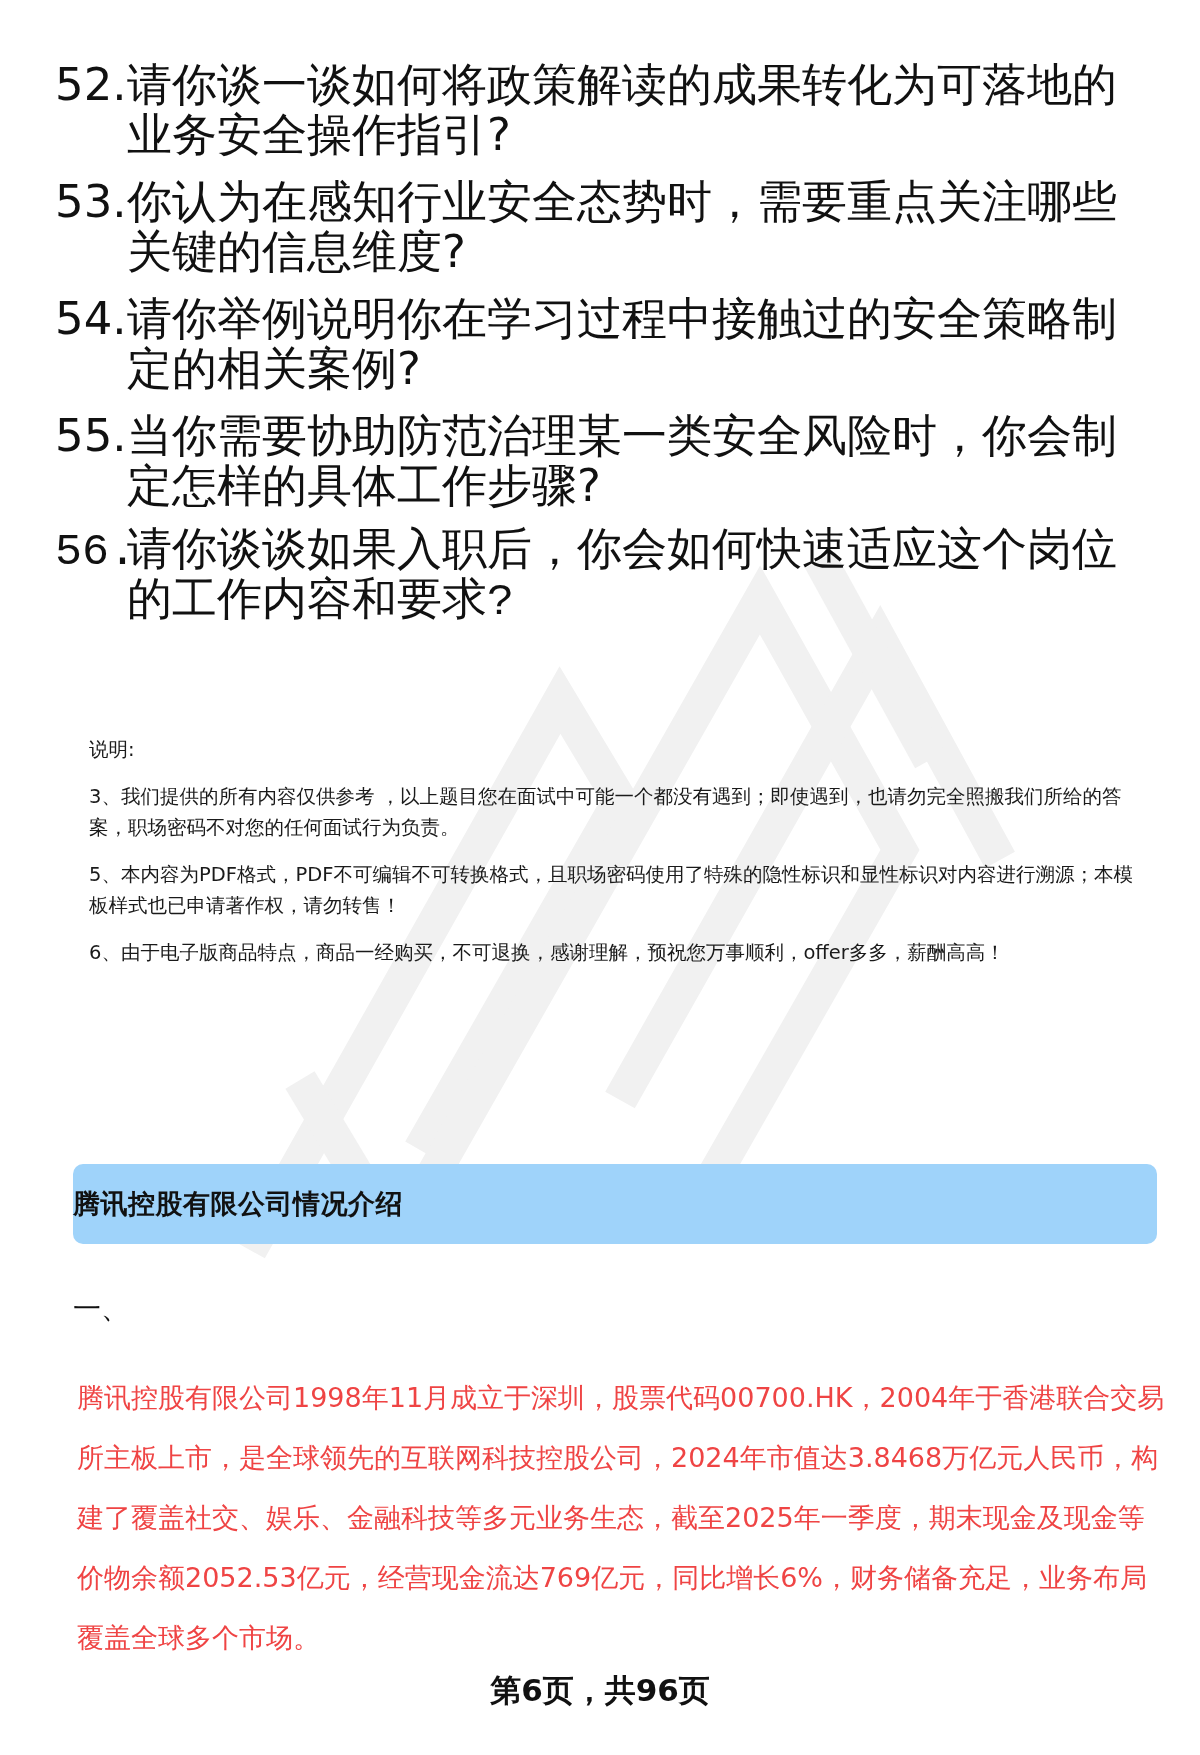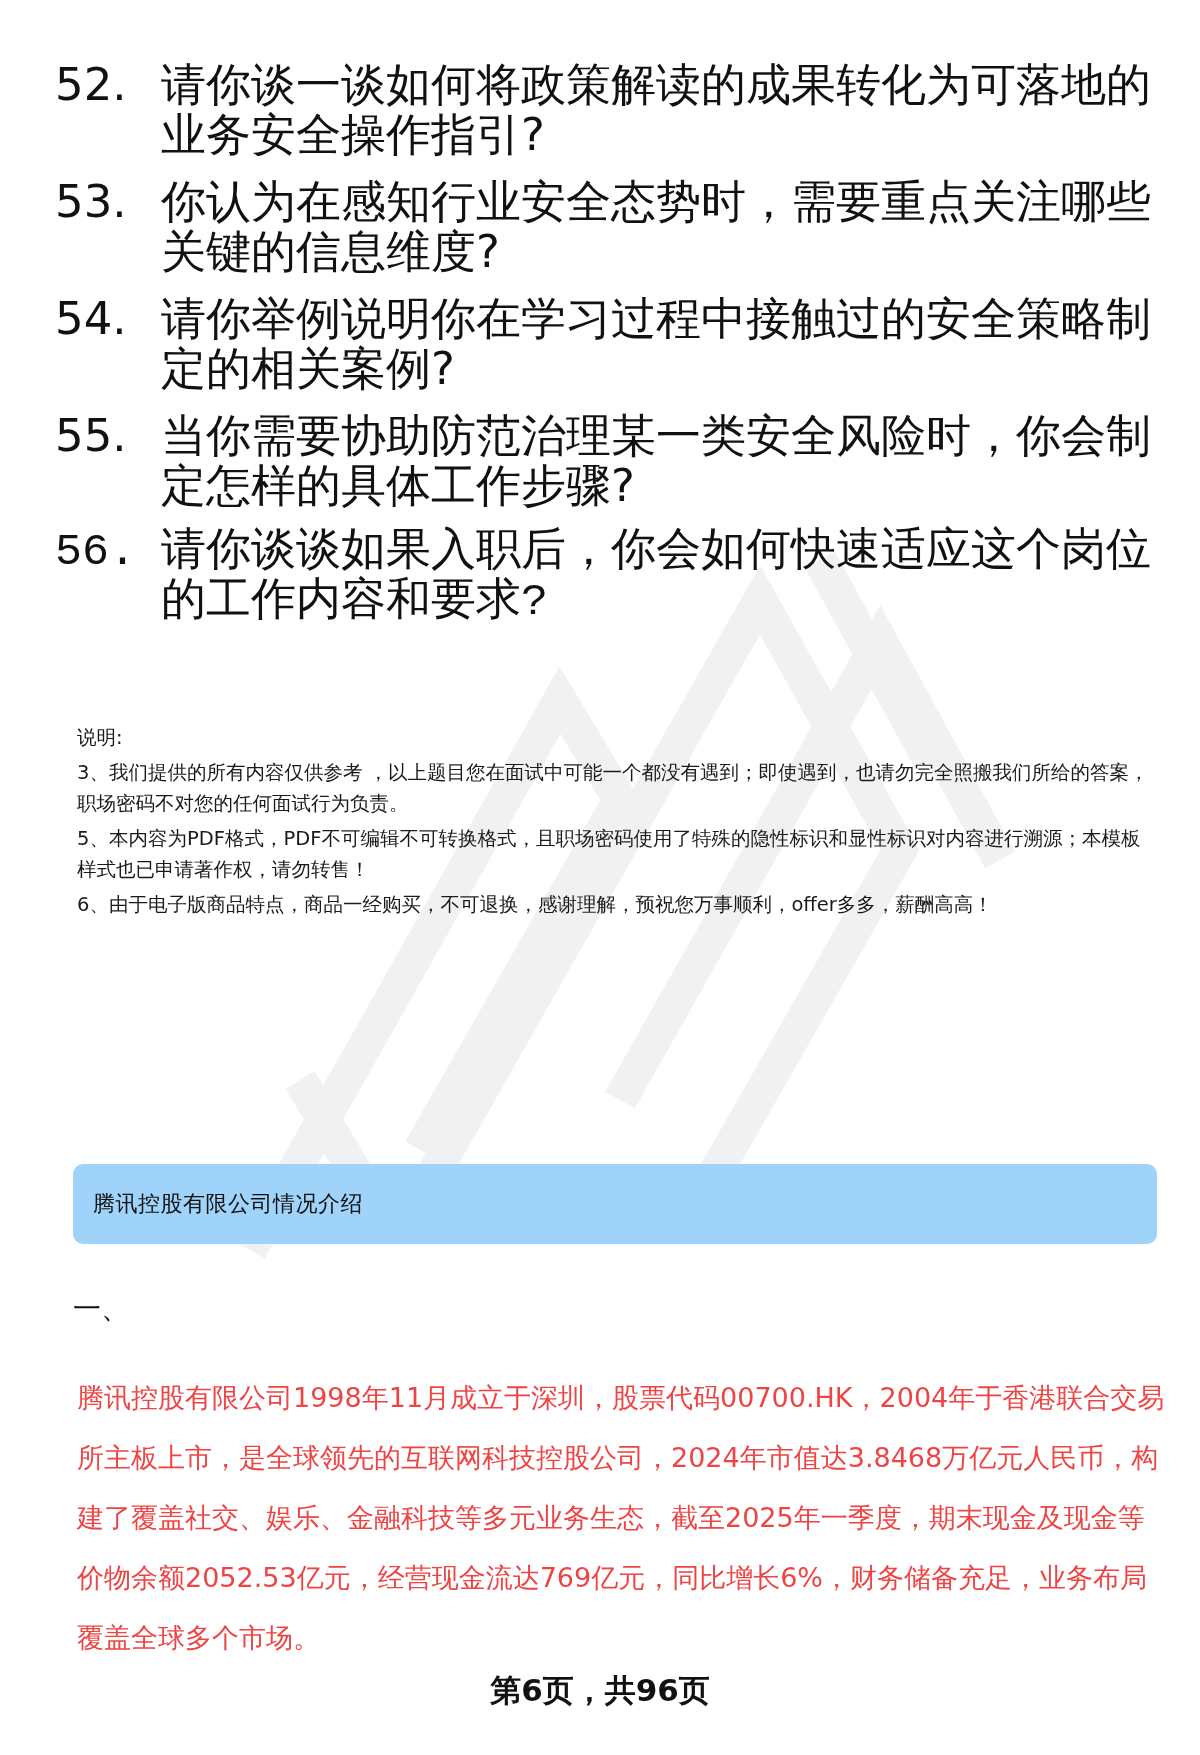--- a/index.html
+++ b/index.html
@@ -38,50 +38,49 @@
       display: flex;
     }
     .q-num {
       width: 72px;
       flex: 0 0 72px;
       letter-spacing: 0px;
     }
     .q-text {
       flex: 1;
       word-break: break-all;
-      margin-left: 34px;
     }
     .notes {
       position: absolute;
       left: 73px;
       top: 718px;
       width: 1090px;
       font-size: 19.5px;
       line-height: 31px;
       color: #1a1a1a;
     }
     .notes p {
-      margin: 4px;
+      margin: 16px;
       word-break: break-all;
     }
     .section-bar {
       position: absolute;
       left: 73px;
       top: 1164px;
       width: 1084px;
       height: 80px;
       background: #9fd3fa;
       border-radius: 10px;
       display: flex;
       align-items: center;
     }
     .section-title {
-      margin-left: 20px;
-      font-size: 22px;
-      font-weight: normal;
+      margin-left: 0;
+      font-size: 27px;
+      font-weight: bold;
       color: #111;
       letter-spacing: 0.5px;
     }
     .ordinal {
       position: absolute;
       left: 73px;
       top: 1290px;
       font-size: 28px;
       color: #111;
     }

